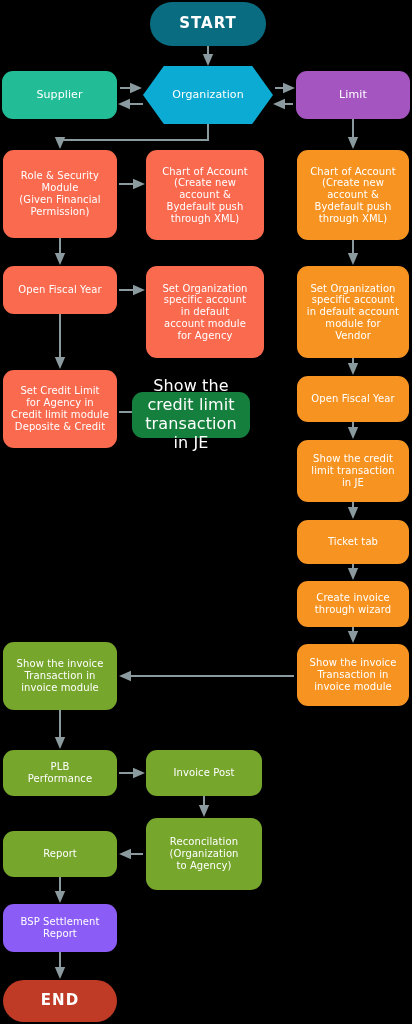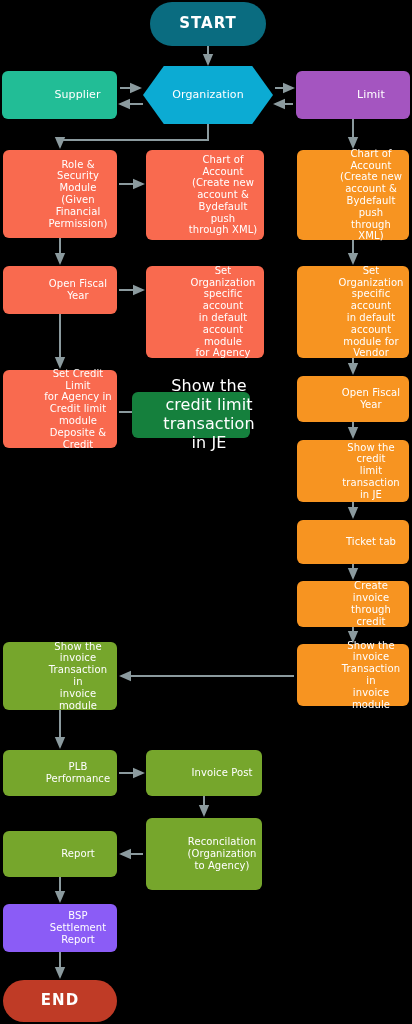--- a/index.html
+++ b/index.html
@@ -30,21 +30,21 @@
     display: flex;
     align-items: center;
     justify-content: center;
     text-align: center;
     color: #ffffff;
     line-height: 1.18;
     padding: 2px 4px;
     white-space: pre-line;
     letter-spacing: 0.1px;
   }
-  .shape-rect      { border-radius: 6px; padding-left: 40px; }
+  .shape-rect      { border-radius: 11px; }
   .shape-stadium   { border-radius: 999px; font-weight: bold; letter-spacing: 1px; text-align: right; }
   .shape-hex       { background: transparent !important; }
   .hexfill {
     position: absolute;
     left: 0; top: 0; right: 0; bottom: 0;
     -webkit-clip-path: polygon(16% 0%, 84% 0%, 100% 50%, 84% 100%, 16% 100%, 0% 50%);
     clip-path: polygon(16% 0%, 84% 0%, 100% 50%, 84% 100%, 16% 100%, 0% 50%);
   }
   .node .label {
     position: relative;
@@ -126,21 +126,21 @@
 specific account
 in default account
 module for
 Vendor</span></div>
       <div class="node shape-rect" style="left: 297px; top: 376px; width: 112px; height: 46px; font-size: 10px; background: rgb(247, 148, 33);"><span class="label">Open Fiscal Year</span></div>
       <div class="node shape-rect" style="left: 297px; top: 440px; width: 112px; height: 62px; font-size: 10px; background: rgb(247, 148, 33);"><span class="label">Show the credit
 limit transaction
 in JE</span></div>
       <div class="node shape-rect" style="left: 297px; top: 520px; width: 112px; height: 44px; font-size: 10px; background: rgb(247, 148, 33);"><span class="label">Ticket tab</span></div>
       <div class="node shape-rect" style="left: 297px; top: 581px; width: 112px; height: 46px; font-size: 10px; background: rgb(247, 148, 33);"><span class="label">Create invoice
-through credit</span></div>
+through wizard</span></div>
       <div class="node shape-rect" style="left: 297px; top: 644px; width: 112px; height: 62px; font-size: 10px; background: rgb(247, 148, 33);"><span class="label">Show the invoice
 Transaction in
 invoice module</span></div>
       <div class="node shape-rect" style="left: 3px; top: 642px; width: 114px; height: 68px; font-size: 10px; background: rgb(118, 166, 44);"><span class="label">Show the invoice
 Transaction in
 invoice module</span></div>
       <div class="node shape-rect" style="left: 3px; top: 750px; width: 114px; height: 46px; font-size: 10px; background: rgb(118, 166, 44);"><span class="label">PLB
 Performance</span></div>
       <div class="node shape-rect" style="left: 146px; top: 750px; width: 116px; height: 46px; font-size: 10px; background: rgb(118, 166, 44);"><span class="label">Invoice Post</span></div>
       <div class="node shape-rect" style="left: 146px; top: 818px; width: 116px; height: 72px; font-size: 10px; background: rgb(118, 166, 44);"><span class="label">Reconcilation

